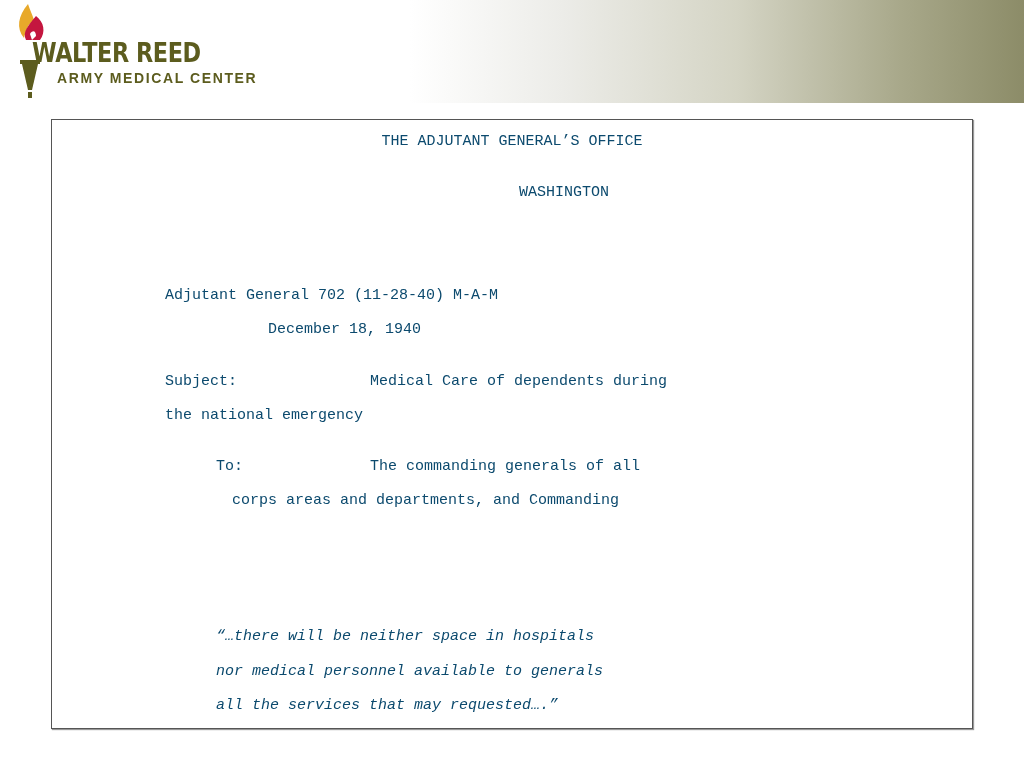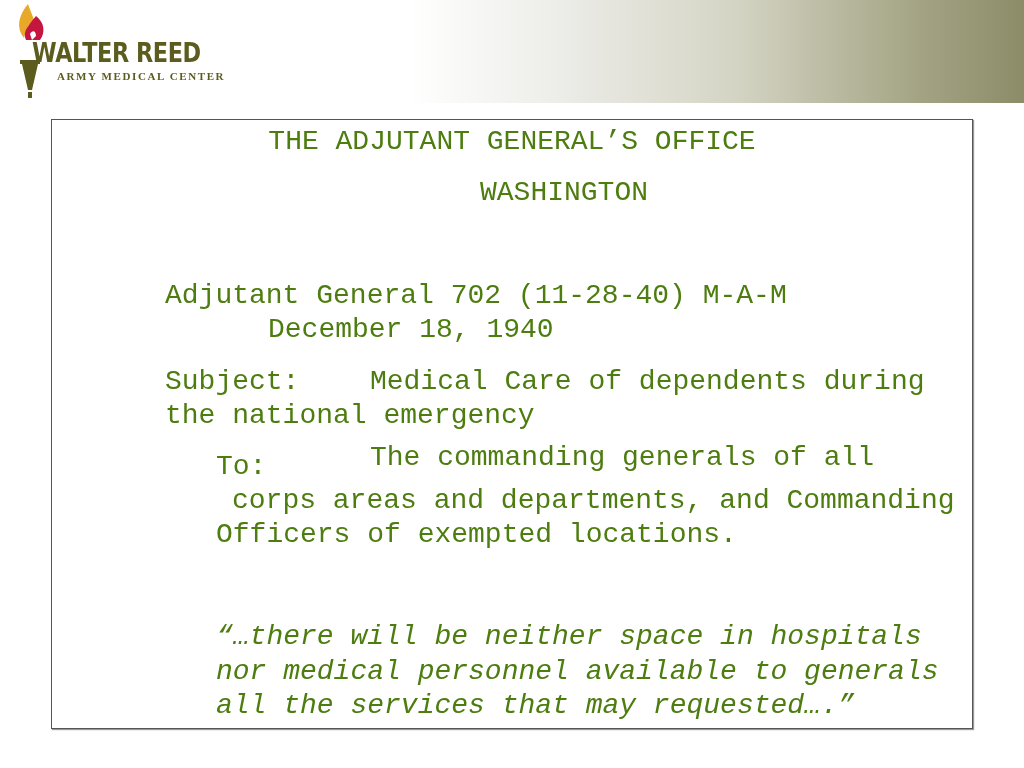--- a/index.html
+++ b/index.html
@@ -14,35 +14,35 @@
     }
     .logo { position: absolute; left: 14px; top: 2px; width: 200px; height: 100px; }
     .logo-text-main {
       position: absolute; left: 18px; top: 36px;
       font-family: "DejaVu Sans", sans-serif; font-size: 26px; font-weight: bold;
       color: #5c5c1e; letter-spacing: -0.5px; white-space: nowrap;
       transform: scaleX(0.86); transform-origin: left top;
     }
     .logo-text-sub {
       position: absolute; left: 43px; top: 68px;
-      font-family: Liberation Serif, serif; font-size: 11px; font-weight: bold;
+      font-family: Liberation Sans, sans-serif; font-size: 14px; font-weight: bold;
       color: #5c5c1e; letter-spacing: 1.6px; white-space: nowrap;
     }
     .title {
       position: absolute; right: 44px; top: 34px;
       font-family: "Liberation Sans", sans-serif; font-weight: bold; font-size: 29px;
       color: #5a5a22; letter-spacing: -0.3px;
       text-shadow: 2px 2px 1px #2a2a10;
     }
     .doc-box {
       position: absolute; left: 51px; top: 119px; width: 920px; height: 608px;
       border: 1px solid #555555; background: #ffffff;
       box-shadow: 1px 1px 1px #999;
     }
-    .line { position: absolute; font-size: 28px; color: #4d7c0f; white-space: pre; line-height: 34px; }
+    .line { position: absolute; font-size: 15px; color: #0c4a6e; white-space: pre; line-height: 34px; }
     .center { left: 0; width: 920px; text-align: center; }
     .italic { font-style: italic; }
   </style>
 </head>
 <body>
 
 <div class="header">
   <div class="logo">
     <svg width="40" height="100" viewBox="0 0 40 100" style="position:absolute;left:0;top:0;">
       <path d="M14 2 C4 14 2 26 10 36 C12 28 14 22 20 18 C18 12 16 8 14 2 Z" fill="#e8a92a"></path>
@@ -62,20 +62,19 @@
   <div class="line center" style="top:56px;left:52px;">WASHINGTON</div>
 
   <div class="line" style="left:113px;top:159px;">Adjutant General 702 (11-28-40) M-A-M</div>
   <div class="line" style="left:216px;top:193px;">December 18, 1940</div>
 
   <div class="line" style="left:113px;top:245px;">Subject:</div>
   <div class="line" style="left:113px;top:279px;">the national emergency</div>
   <div class="line" style="left:318px;top:245px;">Medical Care of dependents during</div>
 
   <div class="line" style="left:164px;top:330px;">To:</div>
-  <div class="line" style="left:318px;top:321px;">The commanding generals of all</div>
+  <div class="line" style="left:318px;top:330px;">The commanding generals of all</div>
   <div class="line" style="left:180px;top:364px;">corps areas and departments, and Commanding</div>
-  <div class="line" style="left:164px;top:398px;">Officers of exempted locations.</div>
 
   <div class="line italic" style="left:164px;top:500px;">“…there will be neither space in hospitals</div>
   <div class="line italic" style="left:164px;top:535px;">nor medical personnel available to generals</div>
   <div class="line italic" style="left:164px;top:569px;">all the services that may requested….”</div>
 </div>
 
 </body></html>

